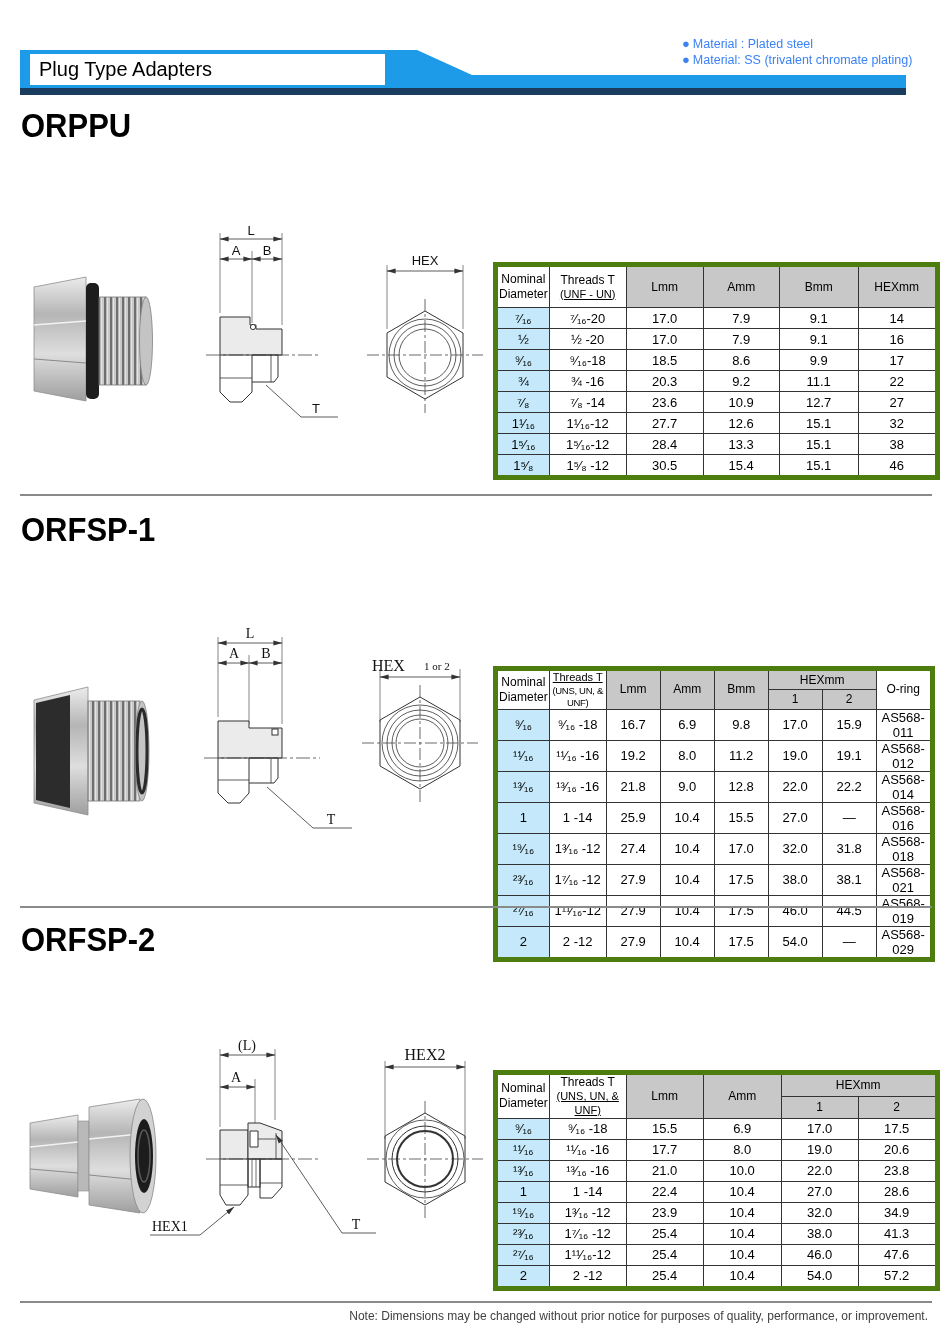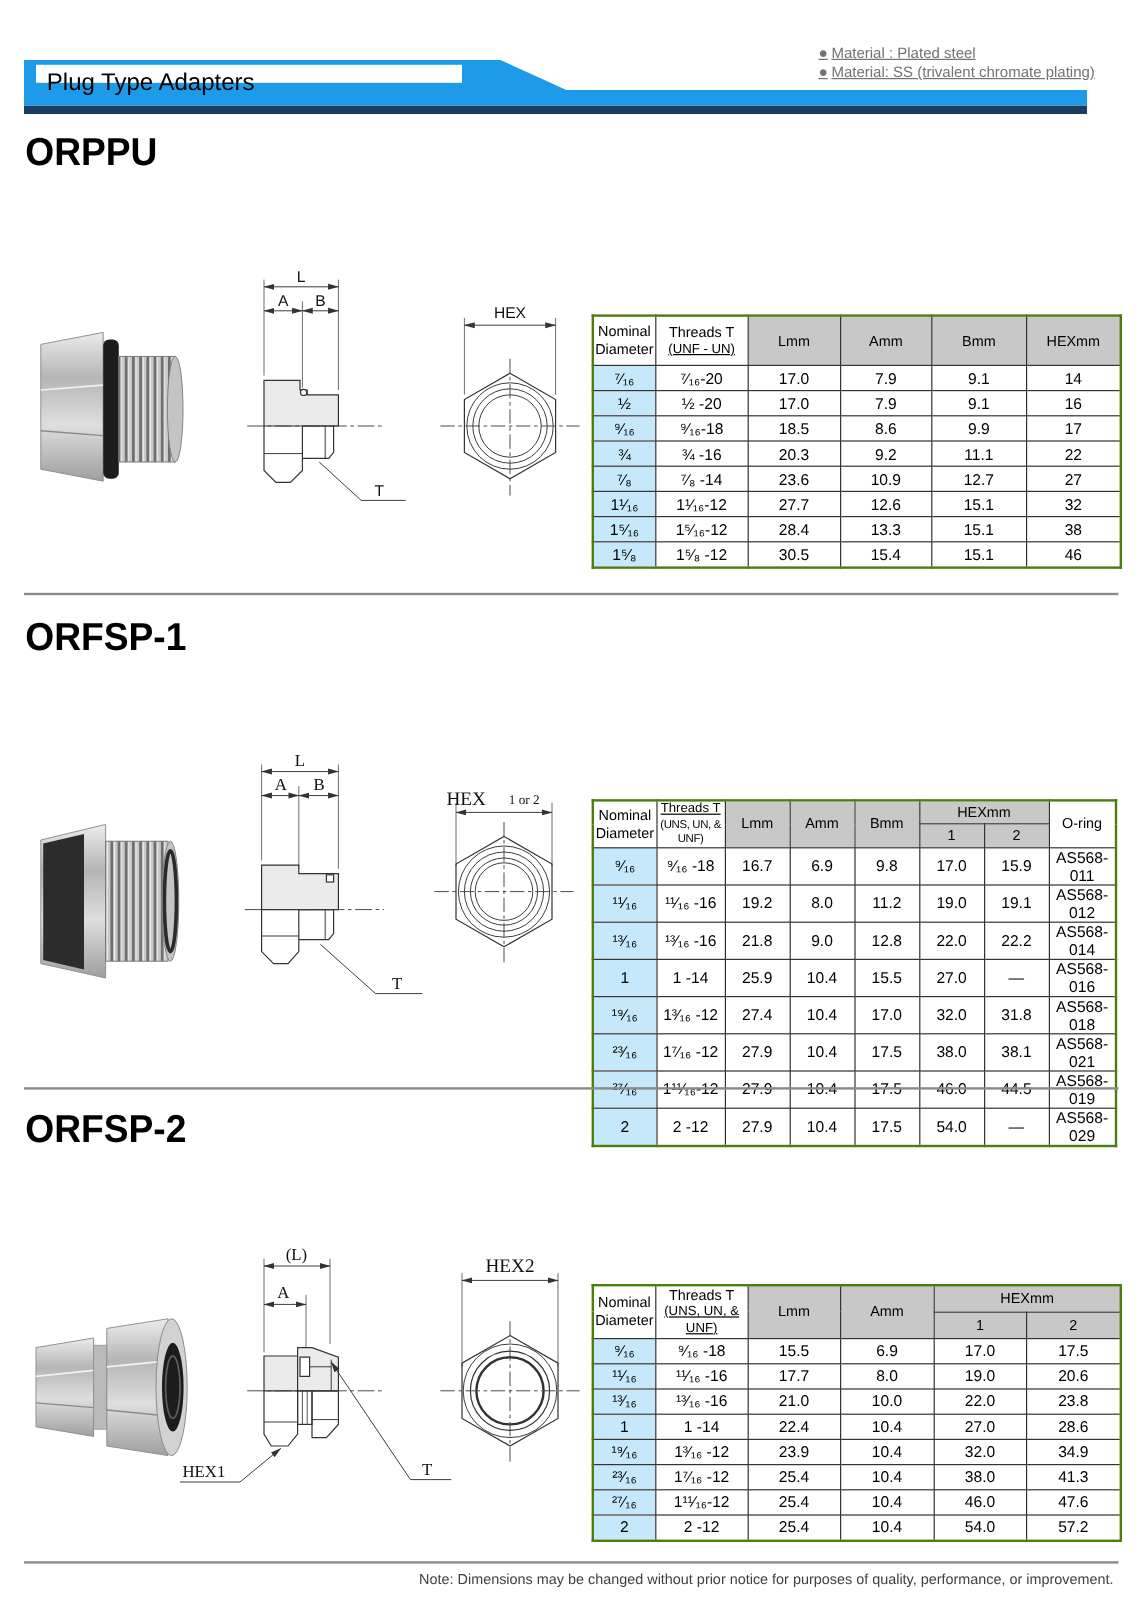--- a/index.html
+++ b/index.html
@@ -1,34 +1,34 @@
 <!DOCTYPE html>
 <html style="--accent_blue: #1d9be8; --dark_navy: #1a3c5e; --header_gray: #c8c8c8; --row_blue: #c5e9fa;"><head>
 <meta charset="utf-8">
 <style>
   html,body{margin:0;padding:0;background:#fff;}
   .page{position:relative;width:950px;height:1335px;background:#fff;overflow:hidden;
         font-family:"Liberation Sans","DejaVu Sans",sans-serif;color:#000;}
 
   
   .banner-svg{position:absolute;left:20px;top:50px;}
-  .banner-titlebox{position:absolute;left:30px;top:54px;width:355px;height:15px;background:#fff;}
+  .banner-titlebox{position:absolute;left:30px;top:54px;width:355px;height:31px;background:#fff;}
   .banner-title{display:block;font-size:20px;line-height:31px;padding-left:9px;color:#000;}
-  .materials{position:absolute;left:682px;top:36px;font-size:12.5px;line-height:16px;color:#737373;text-decoration:underline;}
+  .materials{position:absolute;left:682px;top:36px;font-size:12.5px;line-height:16px;color:#3b82f6;}
   .materials .row{white-space:nowrap;}
   .materials .bullet{font-size:13px;margin-right:3px;}
 
   
   .section-title{position:absolute;left:21px;font-size:31px;font-weight:900;
                  letter-spacing:0px;transform:scaleY(1.05);transform-origin:left top;}
   .divider{position:absolute;left:20px;width:912px;height:2px;background:#8a8a8a;}
 
   
   .dim-table{position:absolute;left:493px;border-collapse:collapse;table-layout:fixed;
-             border:2px solid #4d7c0f;background:#fff;font-family:"Liberation Sans","DejaVu Sans",sans-serif;}
+             border:5px solid #4d7c0f;background:#fff;font-family:"Liberation Sans","DejaVu Sans",sans-serif;}
   .dim-table th,.dim-table td{border:1px solid #333;text-align:center;vertical-align:middle;
              font-weight:normal;padding:0 1px;overflow:hidden;}
   .dim-table th{font-size:12px;line-height:1.25;background:#fff;}
   .dim-table th.gray{background:var(--header_gray,#c8c8c8);}
   .dim-table td{font-size:13px;height:20px;background:#fff;}
   .dim-table td.nom{background:var(--row_blue,#c5e9fa);}
   .dim-table .l2{display:block;}
   .dim-table .xs{display:block;font-size:9.5px;letter-spacing:-0.3px;}
   .dim-table .sm{display:block;font-size:11px;text-decoration:underline;}
   .hdr-tall th{height:40px;}

